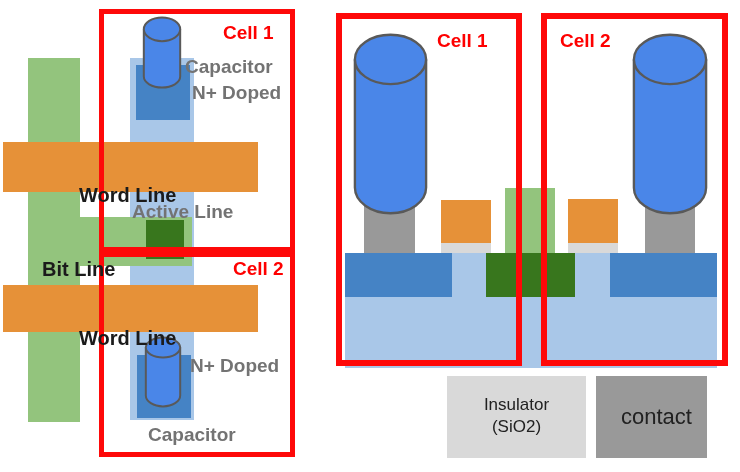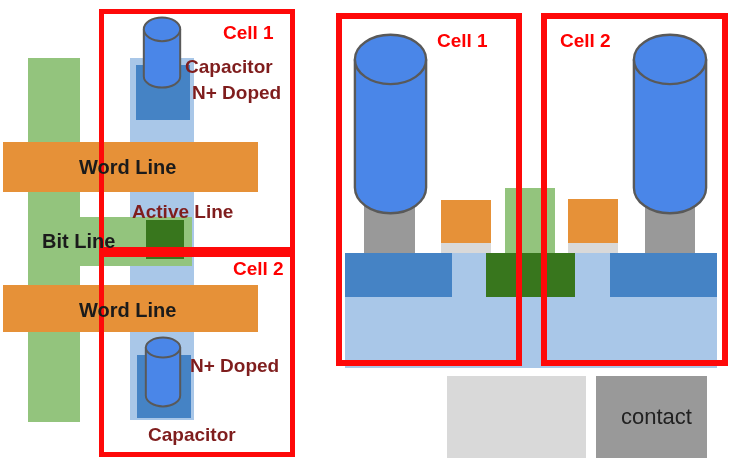--- a/index.html
+++ b/index.html
@@ -3,22 +3,22 @@
 <meta charset="utf-8">
 <style>
   html,body{margin:0;padding:0;background:#ffffff;}
   #canvas{
     position:relative;width:740px;height:472px;background:#ffffff;overflow:hidden;
     font-family:Liberation Sans, sans-serif;
   }
   .abs{position:absolute;}
   .lbl{position:absolute;white-space:nowrap;font-weight:bold;line-height:1.05;}
   .lbl-red{color:#fe0000;font-size:19px;}
-  .lbl-gray{color:#7f1d1d;font-size:19px;}
-  .lbl-black{color:#1b1b1b;font-size:20px;}
+  .lbl-gray{color:#737373;font-size:19px;}
+  .lbl-black{color:#1b1b1b;font-size:20px;margin-top:28px;}
   .cellbox{position:absolute;border:5px solid #fe0909;background:transparent;}
   .cellbox-xs{position:absolute;border:6px solid #fe0909;background:transparent;}
   .legend-text{position:absolute;color:#212121;font-weight:normal;text-align:center;}
   svg{position:absolute;overflow:visible;}
 </style>
 </head>
 <body>
 
 <div id="canvas">
 
@@ -85,17 +85,21 @@
 
   <div class="abs" style="left: 505px; top: 188px; width: 50px; height: 65px; background-color: rgb(147, 196, 125);"></div>
 
   <div class="cellbox-xs" style="left:336px;top:13px;width:174px;height:341px;"></div>
   <div class="cellbox-xs" style="left:541px;top:13px;width:175px;height:341px;"></div>
 
   <div class="lbl lbl-red" style="left:437px;top:31px;">Cell 1</div>
   <div class="lbl lbl-red" style="left:560px;top:31px;">Cell 2</div>
 
   <div class="abs" style="left: 447px; top: 376px; width: 139px; height: 82px; background-color: rgb(217, 217, 217);"></div>
+  <div class="legend-text" style="left:447px;top:394px;width:139px;font-size:17px;line-height:1.3;">
+    <span>Insulator</span><br>
+    <span>(SiO2)</span>
+  </div>
 
   <div class="abs" style="left: 596px; top: 376px; width: 111px; height: 82px; background-color: rgb(153, 153, 153);"></div>
   <div class="legend-text" style="left:596px;top:404px;width:121px;font-size:22px;">contact</div>
 
 </div>
 
 </body></html>

